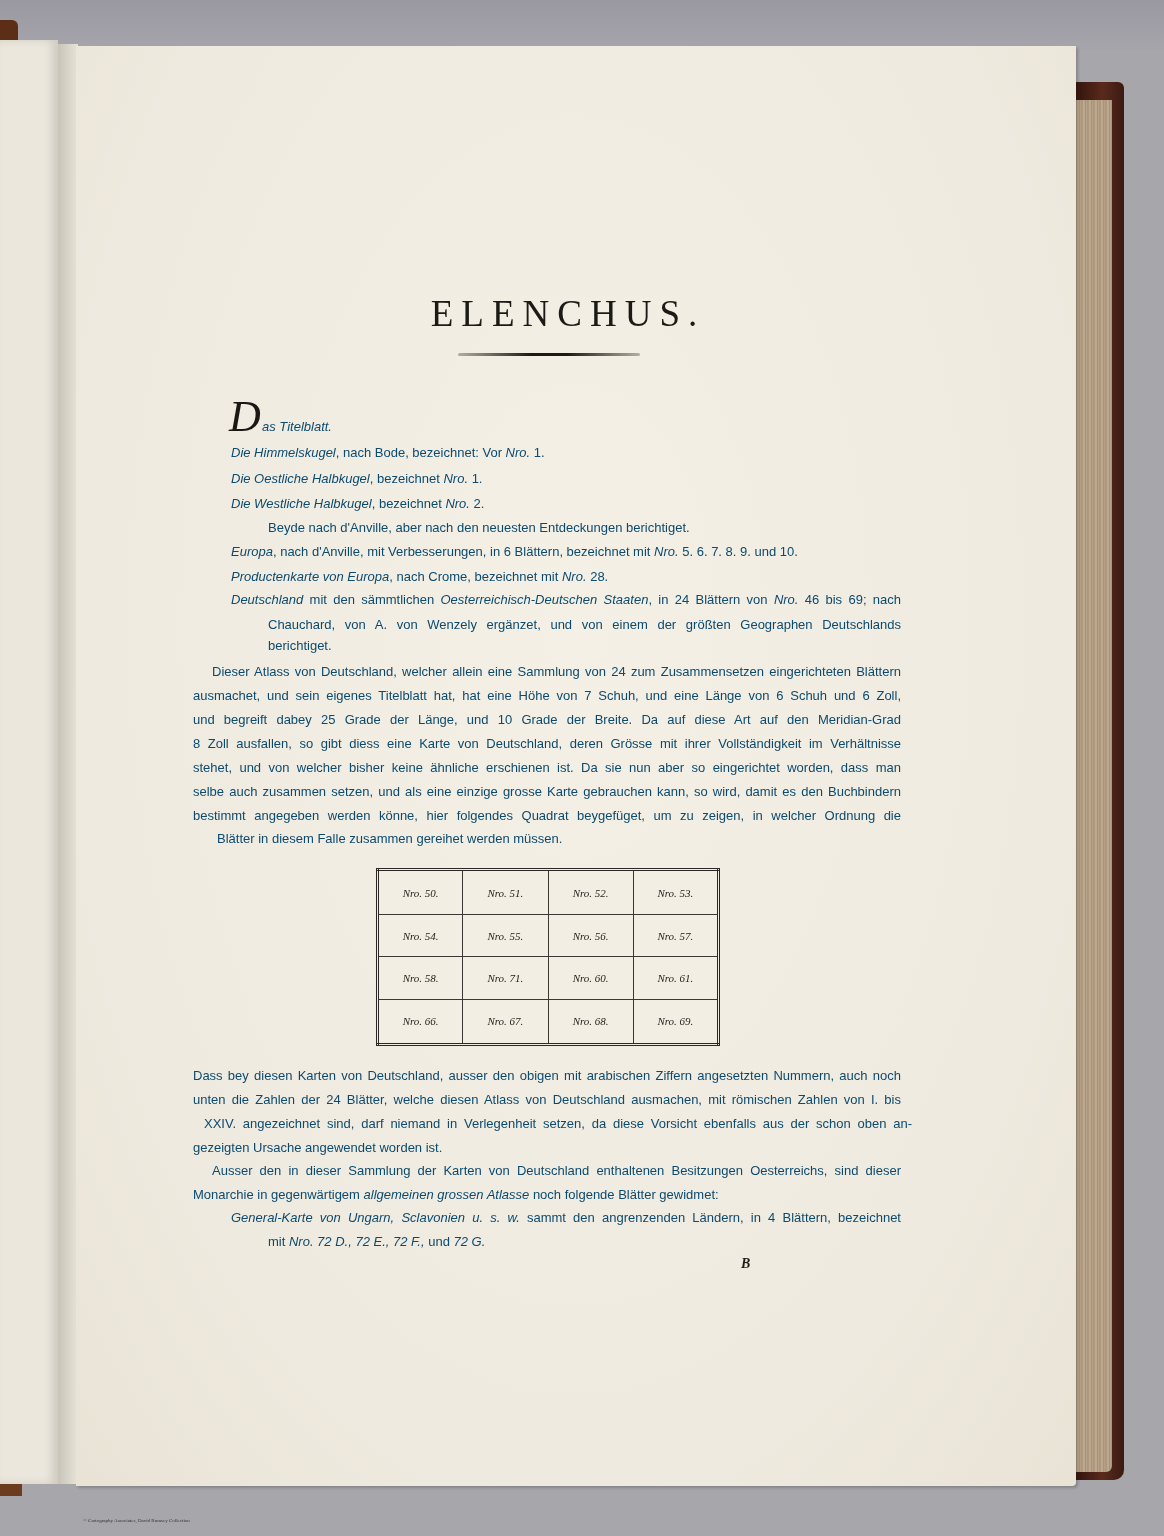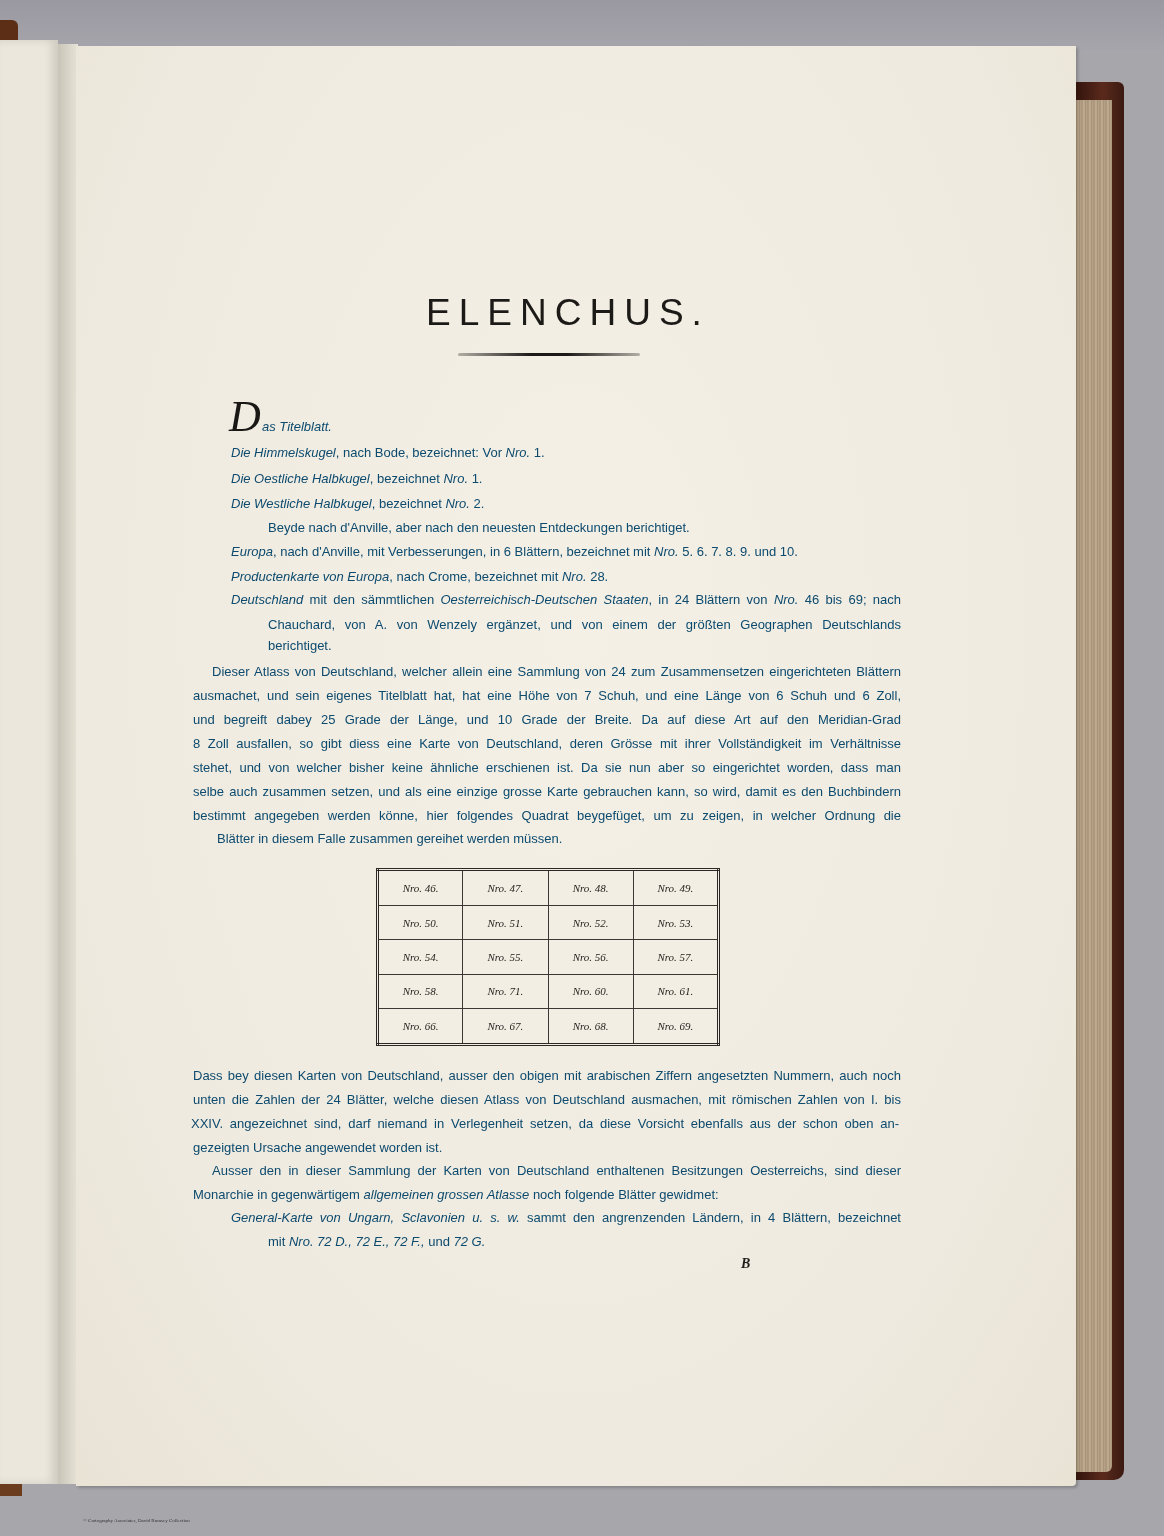--- a/index.html
+++ b/index.html
@@ -32,21 +32,21 @@
   }
   .main-page {
     position:absolute; left:76px; top:46px; width:1000px; height:1440px;
     background:#f1ede3;
     background-image: radial-gradient(ellipse at 50% 40%, #f4f0e6 0%, #efeadf 70%, #e9e3d6 100%);
     box-shadow: 2px 2px 3px rgba(0,0,0,0.2);
     border-radius:0 0 4px 0;
   }
   .title {
     position:absolute; left:0; top:292px; width:1136px; text-align:center;
-    font-family:Liberation Sans, sans-serif; font-size:37px; letter-spacing:8px; color:#1c1a17;
+    font-family:Liberation Serif, serif; font-size:37px; letter-spacing:8px; color:#1c1a17;
   }
   .rule {
     position:absolute; left:458px; top:353px; width:182px; height:3px;
     background:linear-gradient(90deg,rgba(30,28,25,0.3),#1c1a17 40%,#1c1a17 60%,rgba(30,28,25,0.3));
     border-radius:2px;
   }
   .line {
     position:absolute; font-family:Liberation Sans, sans-serif; font-size:13px; color:#0c4a6e;
     white-space:nowrap; line-height:16px;
   }
@@ -107,26 +107,20 @@
 <div class="line just" style="left:193px;top:688px;width:708px;">ausmachet, und sein eigenes Titelblatt hat, hat eine Höhe von 7 Schuh, und eine Länge von 6 Schuh und 6 Zoll,</div>
 <div class="line just" style="left:193px;top:712px;width:708px;">und begreift dabey 25 Grade der Länge, und 10 Grade der Breite.  Da auf diese Art auf den Meridian-Grad</div>
 <div class="line just" style="left:193px;top:736px;width:708px;">8 Zoll ausfallen, so gibt diess eine Karte von Deutschland, deren Grösse mit ihrer Vollständigkeit im Verhältnisse</div>
 <div class="line just" style="left:193px;top:760px;width:708px;">stehet, und von welcher bisher keine ähnliche erschienen ist.  Da sie nun aber so eingerichtet worden, dass man</div>
 <div class="line just" style="left:193px;top:784px;width:708px;">selbe auch zusammen setzen, und als eine einzige grosse Karte gebrauchen kann, so wird, damit es den Buchbindern</div>
 <div class="line just" style="left:193px;top:808px;width:708px;">bestimmt angegeben werden könne, hier folgendes Quadrat beygefüget, um zu zeigen, in welcher Ordnung die</div>
 <div class="line" style="left:193px;top:831px;margin-left:24px;">Blätter in diesem Falle zusammen gereihet werden müssen.</div>
 
 <table class="grid">
   <tbody>
-      <tr>
-    <td>Nro. 46.</td>
-    <td>Nro. 47.</td>
-    <td>Nro. 48.</td>
-    <td>Nro. 49.</td>
-  </tr>
   <tr>
     <td>Nro. 50.</td>
     <td>Nro. 51.</td>
     <td>Nro. 52.</td>
     <td>Nro. 53.</td>
   </tr>
   <tr>
     <td>Nro. 54.</td>
     <td>Nro. 55.</td>
     <td>Nro. 56.</td>
@@ -142,21 +136,21 @@
     <td>Nro. 66.</td>
     <td>Nro. 67.</td>
     <td>Nro. 68.</td>
     <td>Nro. 69.</td>
   </tr>
 </tbody>
   </table>
 
 <div class="line just" style="left:193px;top:1068px;width:708px;">Dass bey diesen Karten von Deutschland, ausser den obigen mit arabischen Ziffern angesetzten Nummern, auch noch</div>
 <div class="line just" style="left:193px;top:1092px;width:708px;">unten die Zahlen der 24 Blätter, welche diesen Atlass von Deutschland ausmachen, mit römischen Zahlen von I. bis</div>
-<div class="line just" style="left:191px;top:1116px;width:708px;">XXIV. angezeichnet sind, darf niemand in Verlegenheit setzen, da diese Vorsicht ebenfalls aus der schon oben an-</div>
+<div class="line just" style="left:204px;top:1116px;width:708px;">XXIV. angezeichnet sind, darf niemand in Verlegenheit setzen, da diese Vorsicht ebenfalls aus der schon oben an-</div>
 <div class="line" style="left:193px;top:1140px;">gezeigten Ursache angewendet worden ist.</div>
 
 <div class="line just" style="left:212px;top:1163px;width:689px;">Ausser den in dieser Sammlung der Karten von Deutschland enthaltenen Besitzungen Oesterreichs, sind dieser</div>
 <div class="line" style="left:193px;top:1187px;"><span>Monarchie in gegenwärtigem </span><i>allgemeinen grossen Atlasse</i><span> noch folgende Blätter gewidmet:</span></div>
 
 <div class="line just" style="left:231px;top:1210px;width:670px;"><i>General-Karte von Ungarn, Sclavonien u. s. w.</i><span> sammt den angrenzenden Ländern, in 4 Blättern, bezeichnet</span></div>
 <div class="line" style="left:268px;top:1234px;"><span>mit </span><i>Nro. 72 D., 72 E., 72 F.,</i><span> und </span><i>72 G.</i></div>
 
 <div class="sig">B</div>
 

